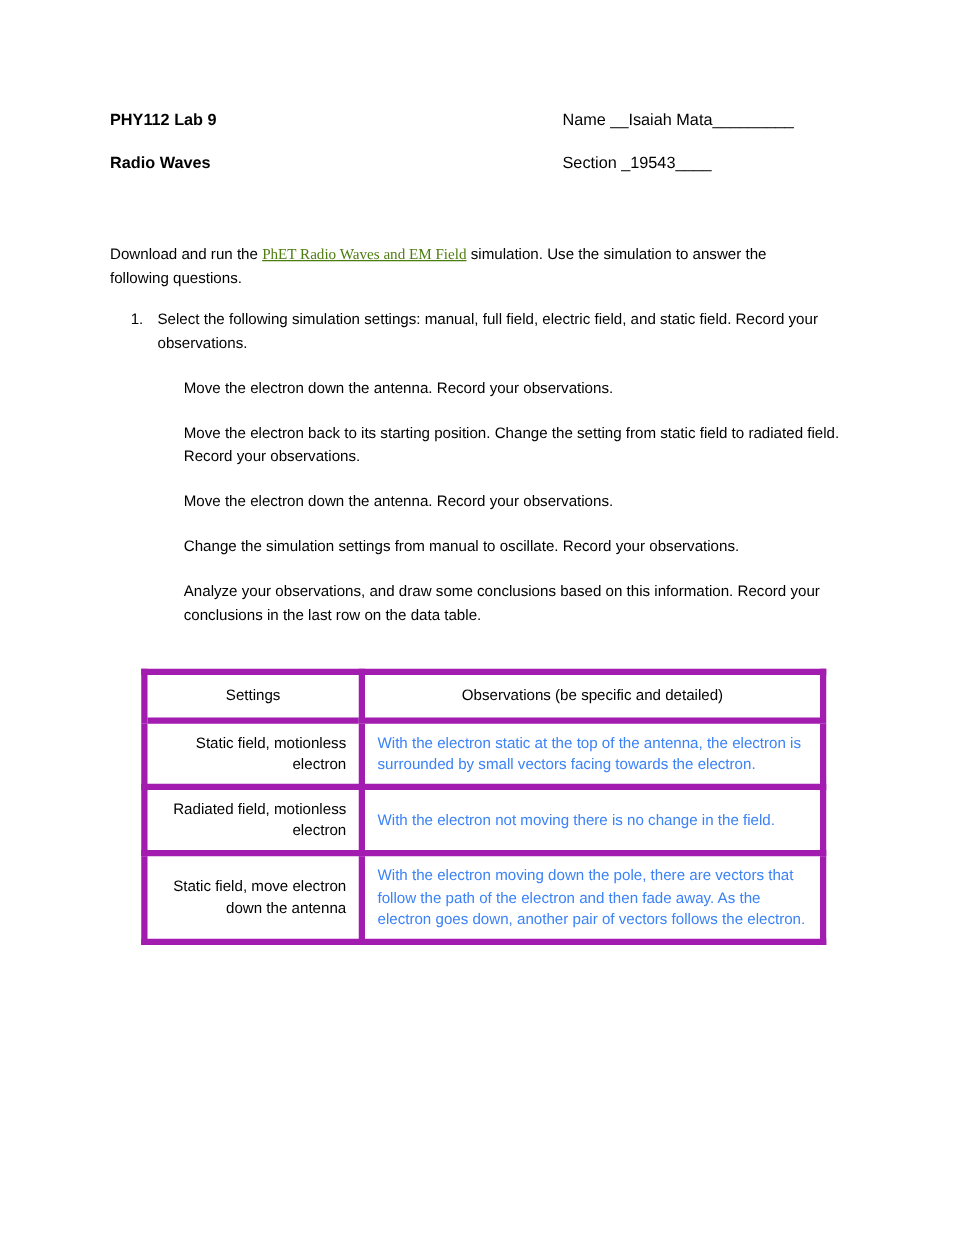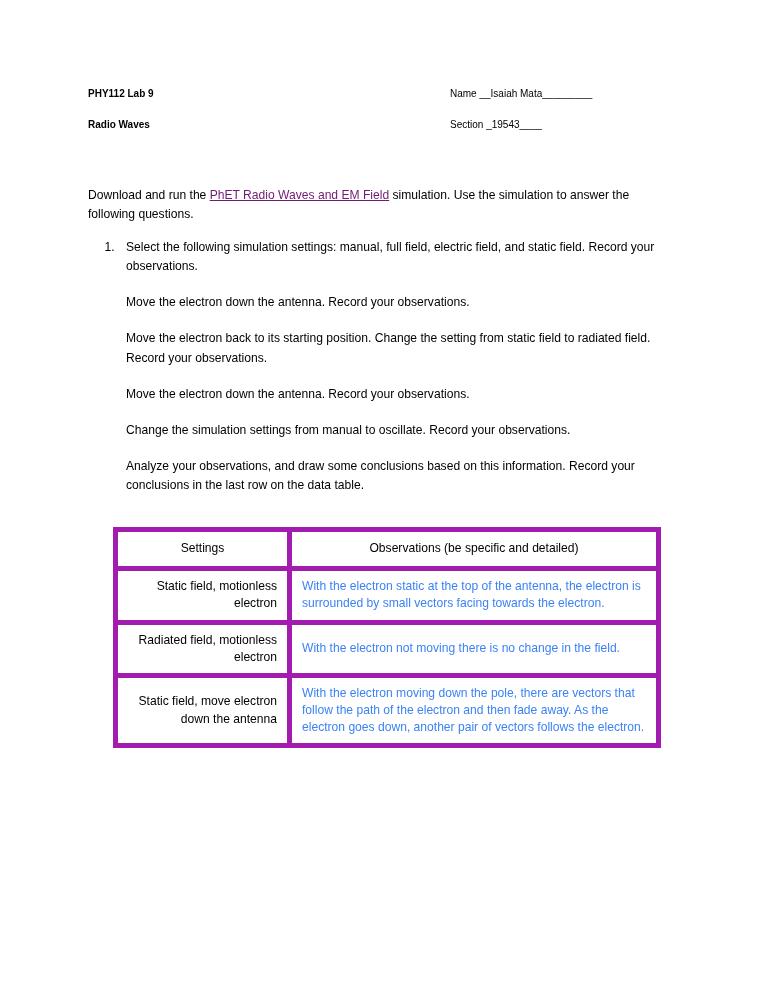--- a/index.html
+++ b/index.html
@@ -21,21 +21,21 @@
     background: #ffffff;
     box-sizing: border-box;
     padding: 88px 88px 0 88px;
   }
 
   
   .hdr-row {
     display: flex;
     align-items: flex-start;
     margin-bottom: 18px;
-    font-size: 10px;
+    font-size: 13px;
     font-weight: bold;
     line-height: 1.25;
   }
   .hdr-left {
     width: 362px;
     flex: 0 0 362px;
   }
   .hdr-right {
     font-weight: normal;
     white-space: pre;
@@ -43,22 +43,23 @@
   .hdr-row.second { margin-bottom: 0; }
 
   
   .intro {
     margin-top: 55px;
     font-size: 12.1px;
     line-height: 1.58;
     width: 574px;
   }
   .link {
-    color: #701a75;
+    color: #4d7c0f;
     text-decoration: underline;
+    font-family: Liberation Serif, serif;
   }
 
   ol.qlist {
     margin: 14px 0 0 0;
     padding-left: 30px;
     font-size: 12.1px;
     line-height: 1.58;
   }
   ol.qlist > li {
     padding-left: 8px;
@@ -124,21 +125,21 @@
     <div class="hdr-left">Radio Waves</div>
     <div class="hdr-right">Section _19543____</div>
   </div>
 
   <p class="intro"><span>Download and run the </span><a class="link" href="#">PhET Radio Waves and EM Field</a><span> simulation. Use the simulation to answer the following questions.</span></p>
 
   <ol class="qlist">
     <li>Select the following simulation settings: manual, full field, electric field, and static field. Record your observations.</li>
   </ol>
 
-  <div style="margin-left:38px;">
+  <div style="margin-left:59px;">
     <p class="sub-para">Move the electron down the antenna. Record your observations.</p>
     <p class="sub-para">Move the electron back to its starting position. Change the setting from static field to radiated field. Record your observations.</p>
     <p class="sub-para">Move the electron down the antenna. Record your observations.</p>
     <p class="sub-para">Change the simulation settings from manual to oscillate. Record your observations.</p>
     <p class="sub-para">Analyze your observations, and draw some conclusions based on this information. Record your conclusions in the last row on the data table.</p>
   </div>
 
   <div class="tbl-wrap">
     <table class="data">
       <colgroup>

